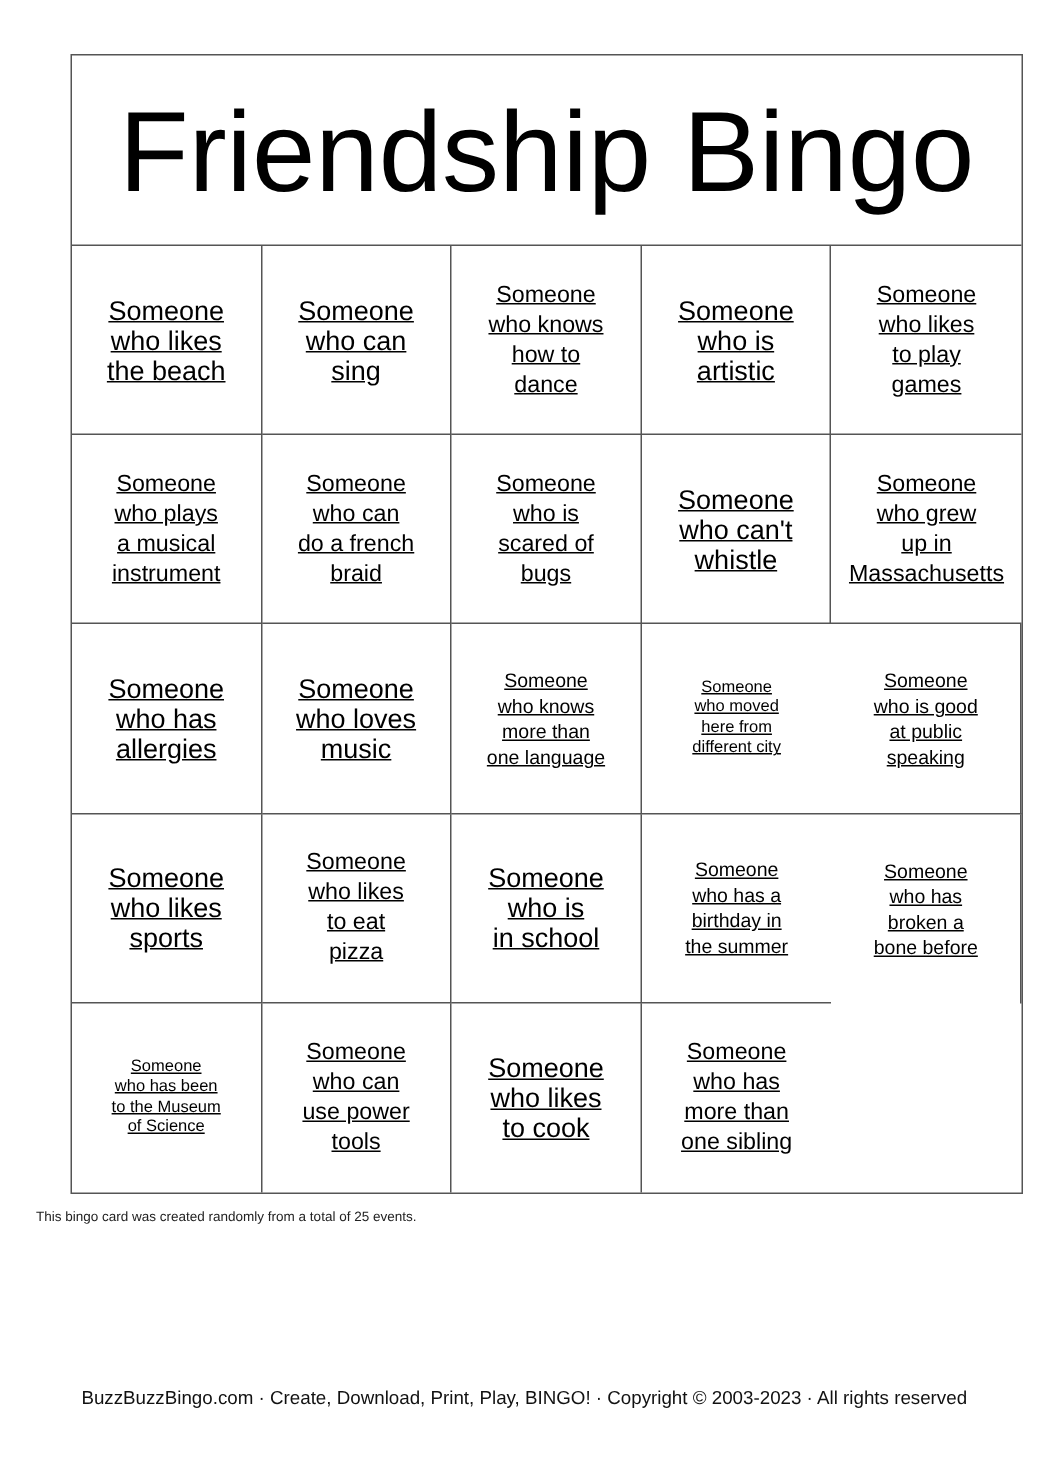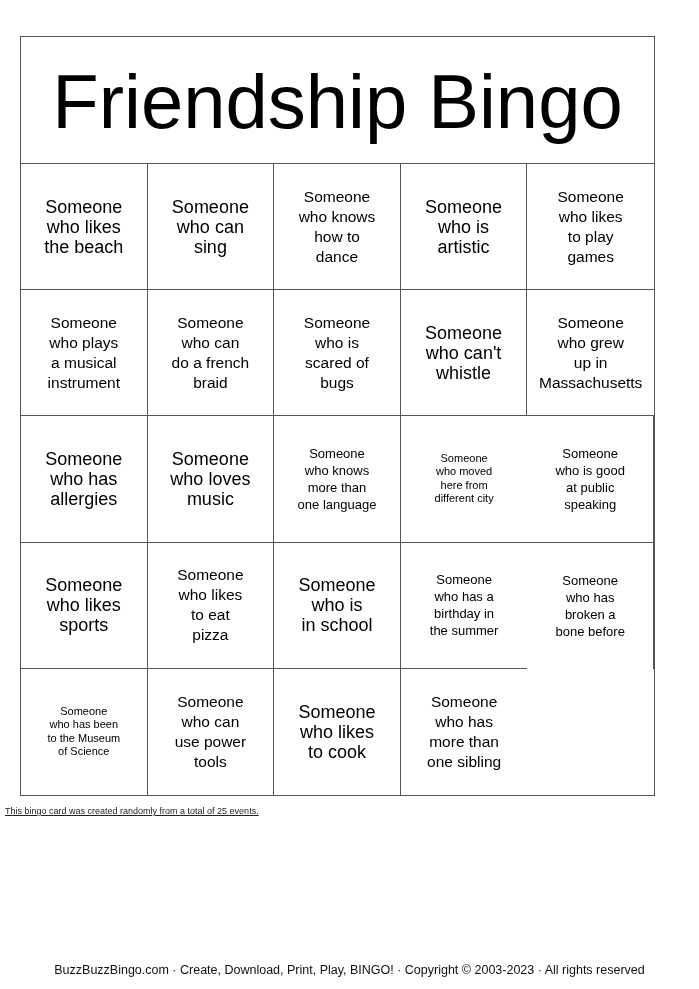--- a/index.html
+++ b/index.html
@@ -10,21 +10,21 @@
     body {
       width: 699px;
       height: 989px;
       position: relative;
       font-family: "Liberation Sans", sans-serif;
       color: #000000;
       overflow: hidden;
     }
     .card {
       position: absolute;
-      left: 20px;
+      left: 47px;
       top: 36px;
       width: 635px;
       height: 760px;
       border: 1px solid #555555;
       box-sizing: border-box;
     }
     .title-box {
       position: absolute;
       left: 0;
       top: 0;
@@ -43,50 +43,50 @@
     }
     .grid {
       position: absolute;
       left: 0;
       top: 127px;
       width: 633px;
       height: 631px;
       display: grid;
       grid-template-columns: repeat(5, 1fr);
       grid-template-rows: repeat(5, 1fr);
+      text-decoration: underline;
     }
     .cell {
       border-right: 1px solid #555555;
       border-bottom: 1px solid #555555;
       display: flex;
       align-items: center;
       justify-content: center;
       text-align: center;
       padding: 0 4px;
       box-sizing: border-box;
       white-space: pre-line;
     }
     .cell.c5 { border-right: none; }
     .cell.r5 { border-bottom: none; }
     .fs-l { font-size: 18px; line-height: 20px; }
     .fs-m { font-size: 15.5px; line-height: 20px; }
     .fs-s { font-size: 13px; line-height: 17px; }
     .fs-xs { font-size: 11px; line-height: 13.5px; }
     .note {
       position: absolute;
-      left: 5px;
+      left: 24px;
       top: 806px;
       font-size: 9px;
       color: #222222;
-      text-decoration: underline;
     }
     .footer {
       position: absolute;
       left: 0;
-      top: 963px;
+      top: 925px;
       width: 699px;
       text-align: center;
       font-size: 12.5px;
       color: #111111;
     }
   </style>
 </head>
 <body>
 
 <div class="card">

